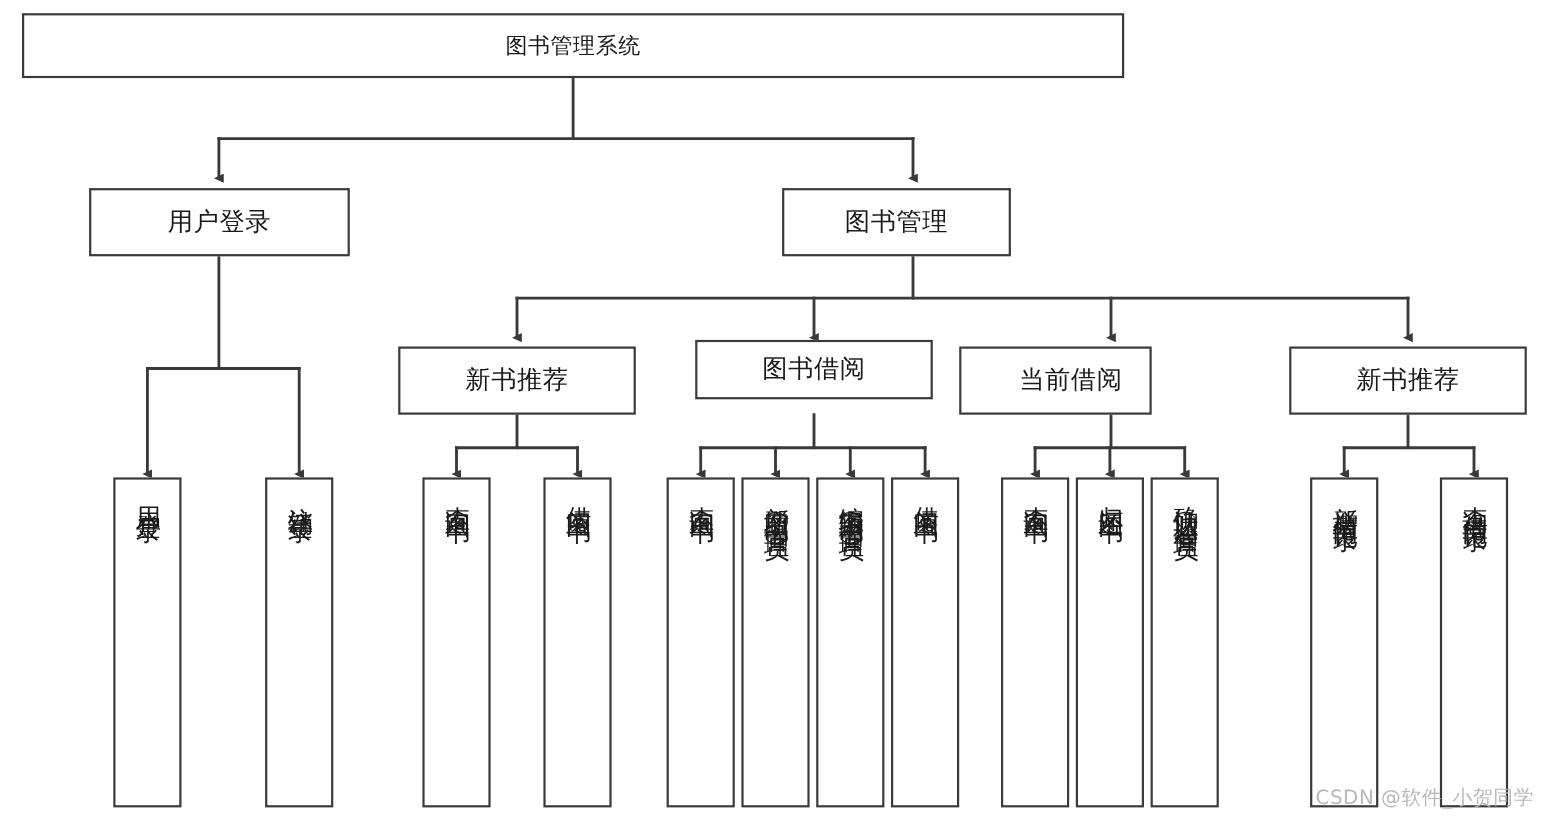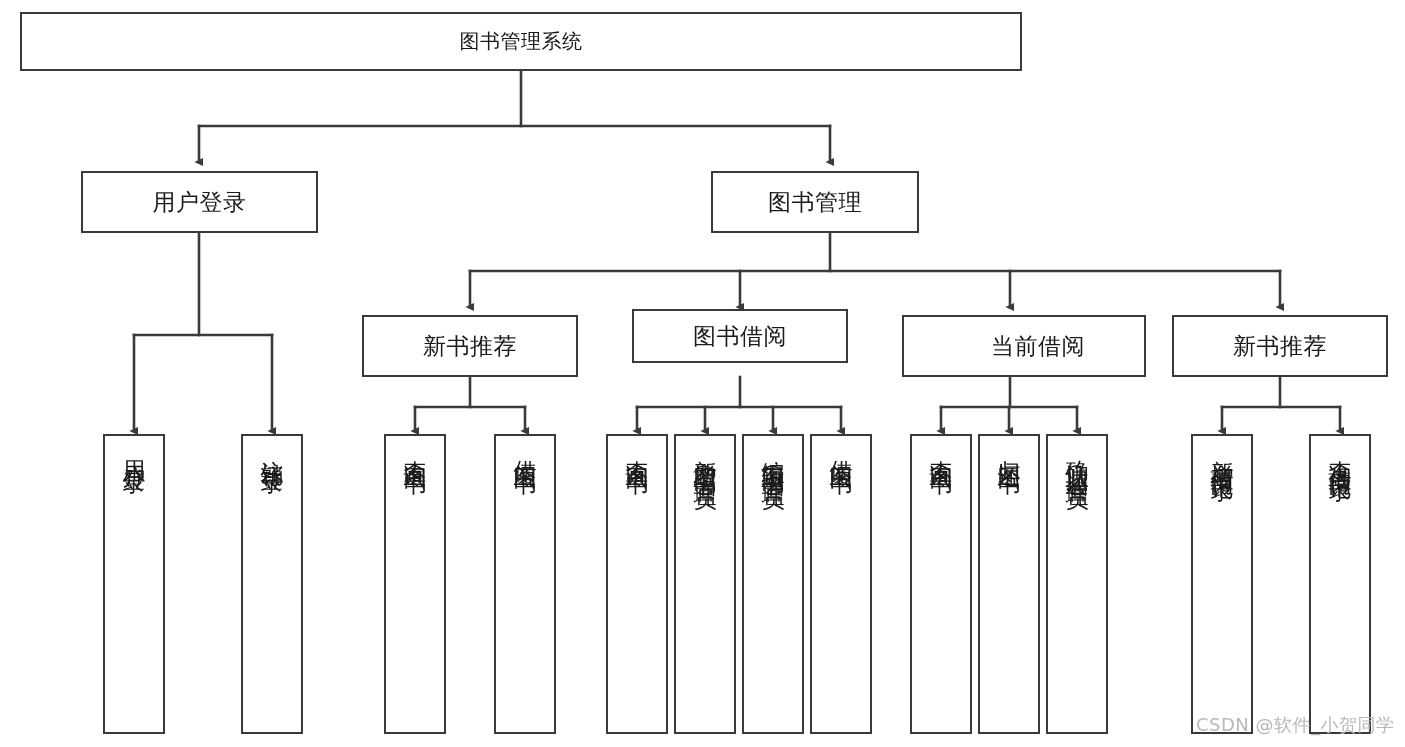--- a/index.html
+++ b/index.html
@@ -137,21 +137,21 @@
   </div>
 
   <div class="node horiz" style="left:362px;top:315px;width:216px;height:62px;">
     <span class="node-label">新书推荐</span>
   </div>
 
   <div class="node horiz" style="left:632px;top:309px;width:216px;height:54px;">
     <span class="node-label">图书借阅</span>
   </div>
 
-  <div class="node horiz" style="left:902px;top:315px;width:244px;height:62px;padding-left:28px;">
+  <div class="node horiz" style="left:872px;top:315px;width:175px;height:62px;padding-left:28px;">
     <span class="node-label">当前借阅</span>
   </div>
 
   <div class="node horiz" style="left:1172px;top:315px;width:216px;height:62px;">
     <span class="node-label">新书推荐</span>
   </div>
 
   <div class="node vert" style="left:103px;top:434px;width:62px;height:300px;">
     <span class="node-label">用户登录</span>
   </div>

